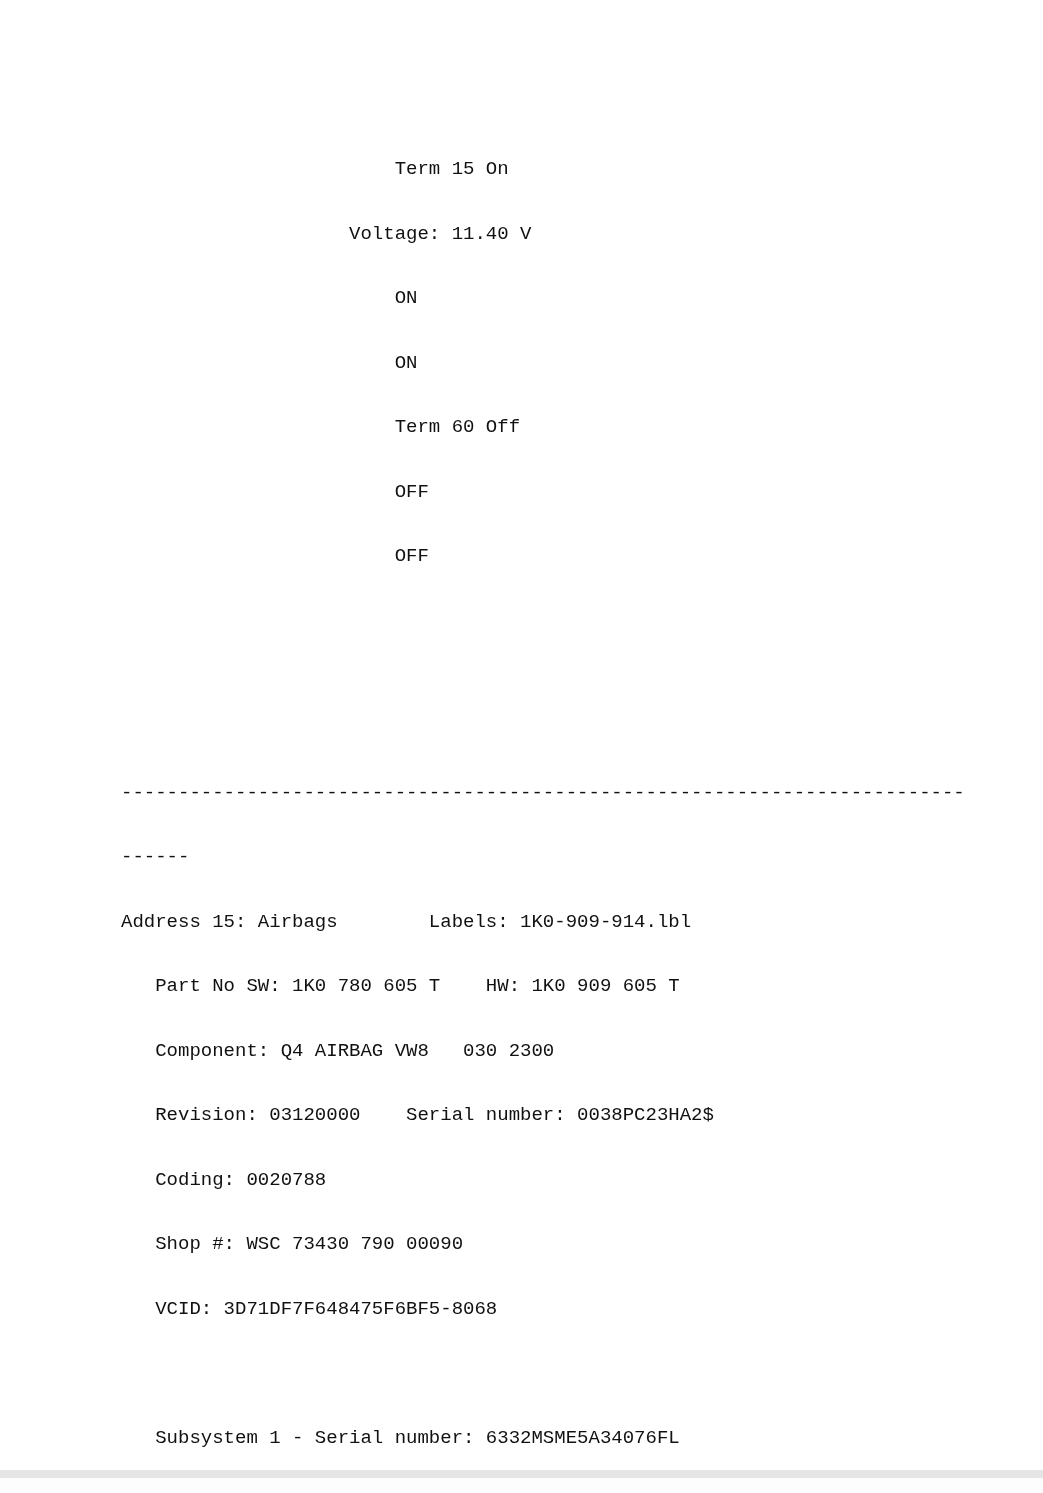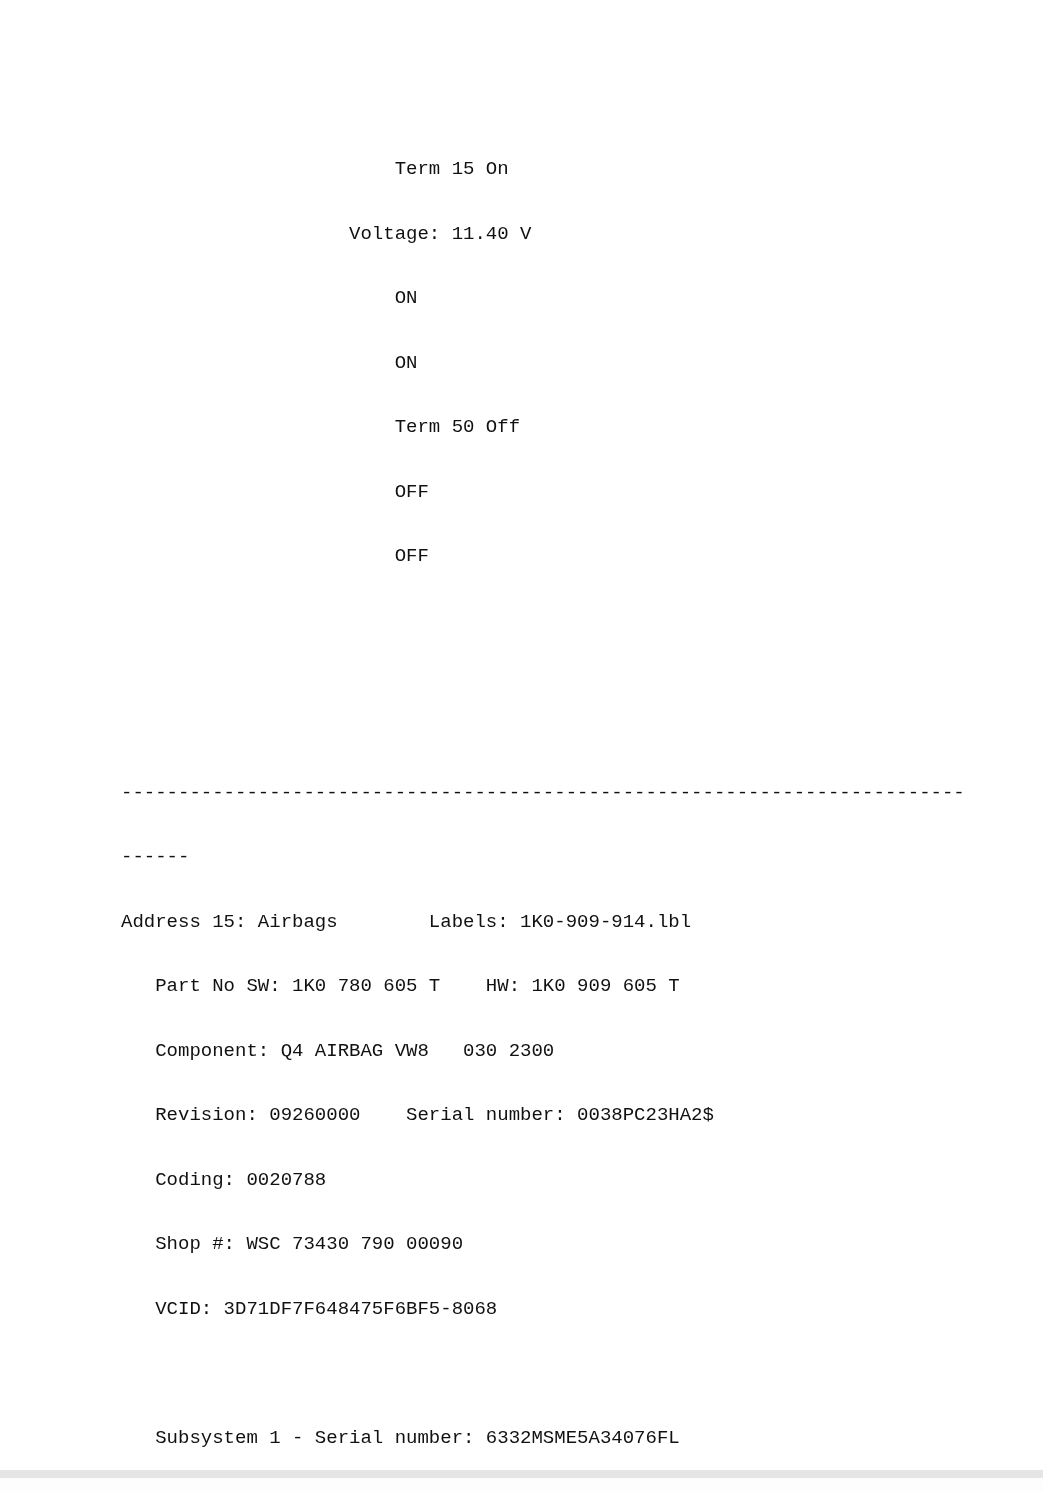--- a/index.html
+++ b/index.html
@@ -58,33 +58,33 @@
 <body>
 
 <div class="page">
   <div class="report">
 
     
     <span class="line">                        Term 15 On</span>
     <span class="line">                    Voltage: 11.40 V</span>
     <span class="line">                        ON</span>
     <span class="line">                        ON</span>
-    <span class="line">                        Term 50 Off</span>
+    <span class="line">                        Term 60 Off</span>
     <span class="line">                        OFF</span>
     <span class="line">                        OFF</span>
     <span class="line"></span>
     <span class="line"></span>
 
     
     <span class="line">--------------------------------------------------------------------------</span>
     <span class="line">------</span>
     <span class="line">Address 15: Airbags        Labels: 1K0-909-914.lbl</span>
     <span class="line">   Part No SW: 1K0 780 605 T    HW: 1K0 909 605 T</span>
     <span class="line">   Component: Q4 AIRBAG VW8   030 2300</span>
-    <span class="line">   Revision: 09260000    Serial number: 0038PC23HA2$</span>
+    <span class="line">   Revision: 03120000    Serial number: 0038PC23HA2$</span>
     <span class="line">   Coding: 0020788</span>
     <span class="line">   Shop #: WSC 73430 790 00090</span>
     <span class="line">   VCID: 3D71DF7F648475F6BF5-8068</span>
     <span class="line"></span>
     <span class="line">   Subsystem 1 - Serial number: 6332MSME5A34076FL</span>
     <span class="line"></span>
     
     
     
     

